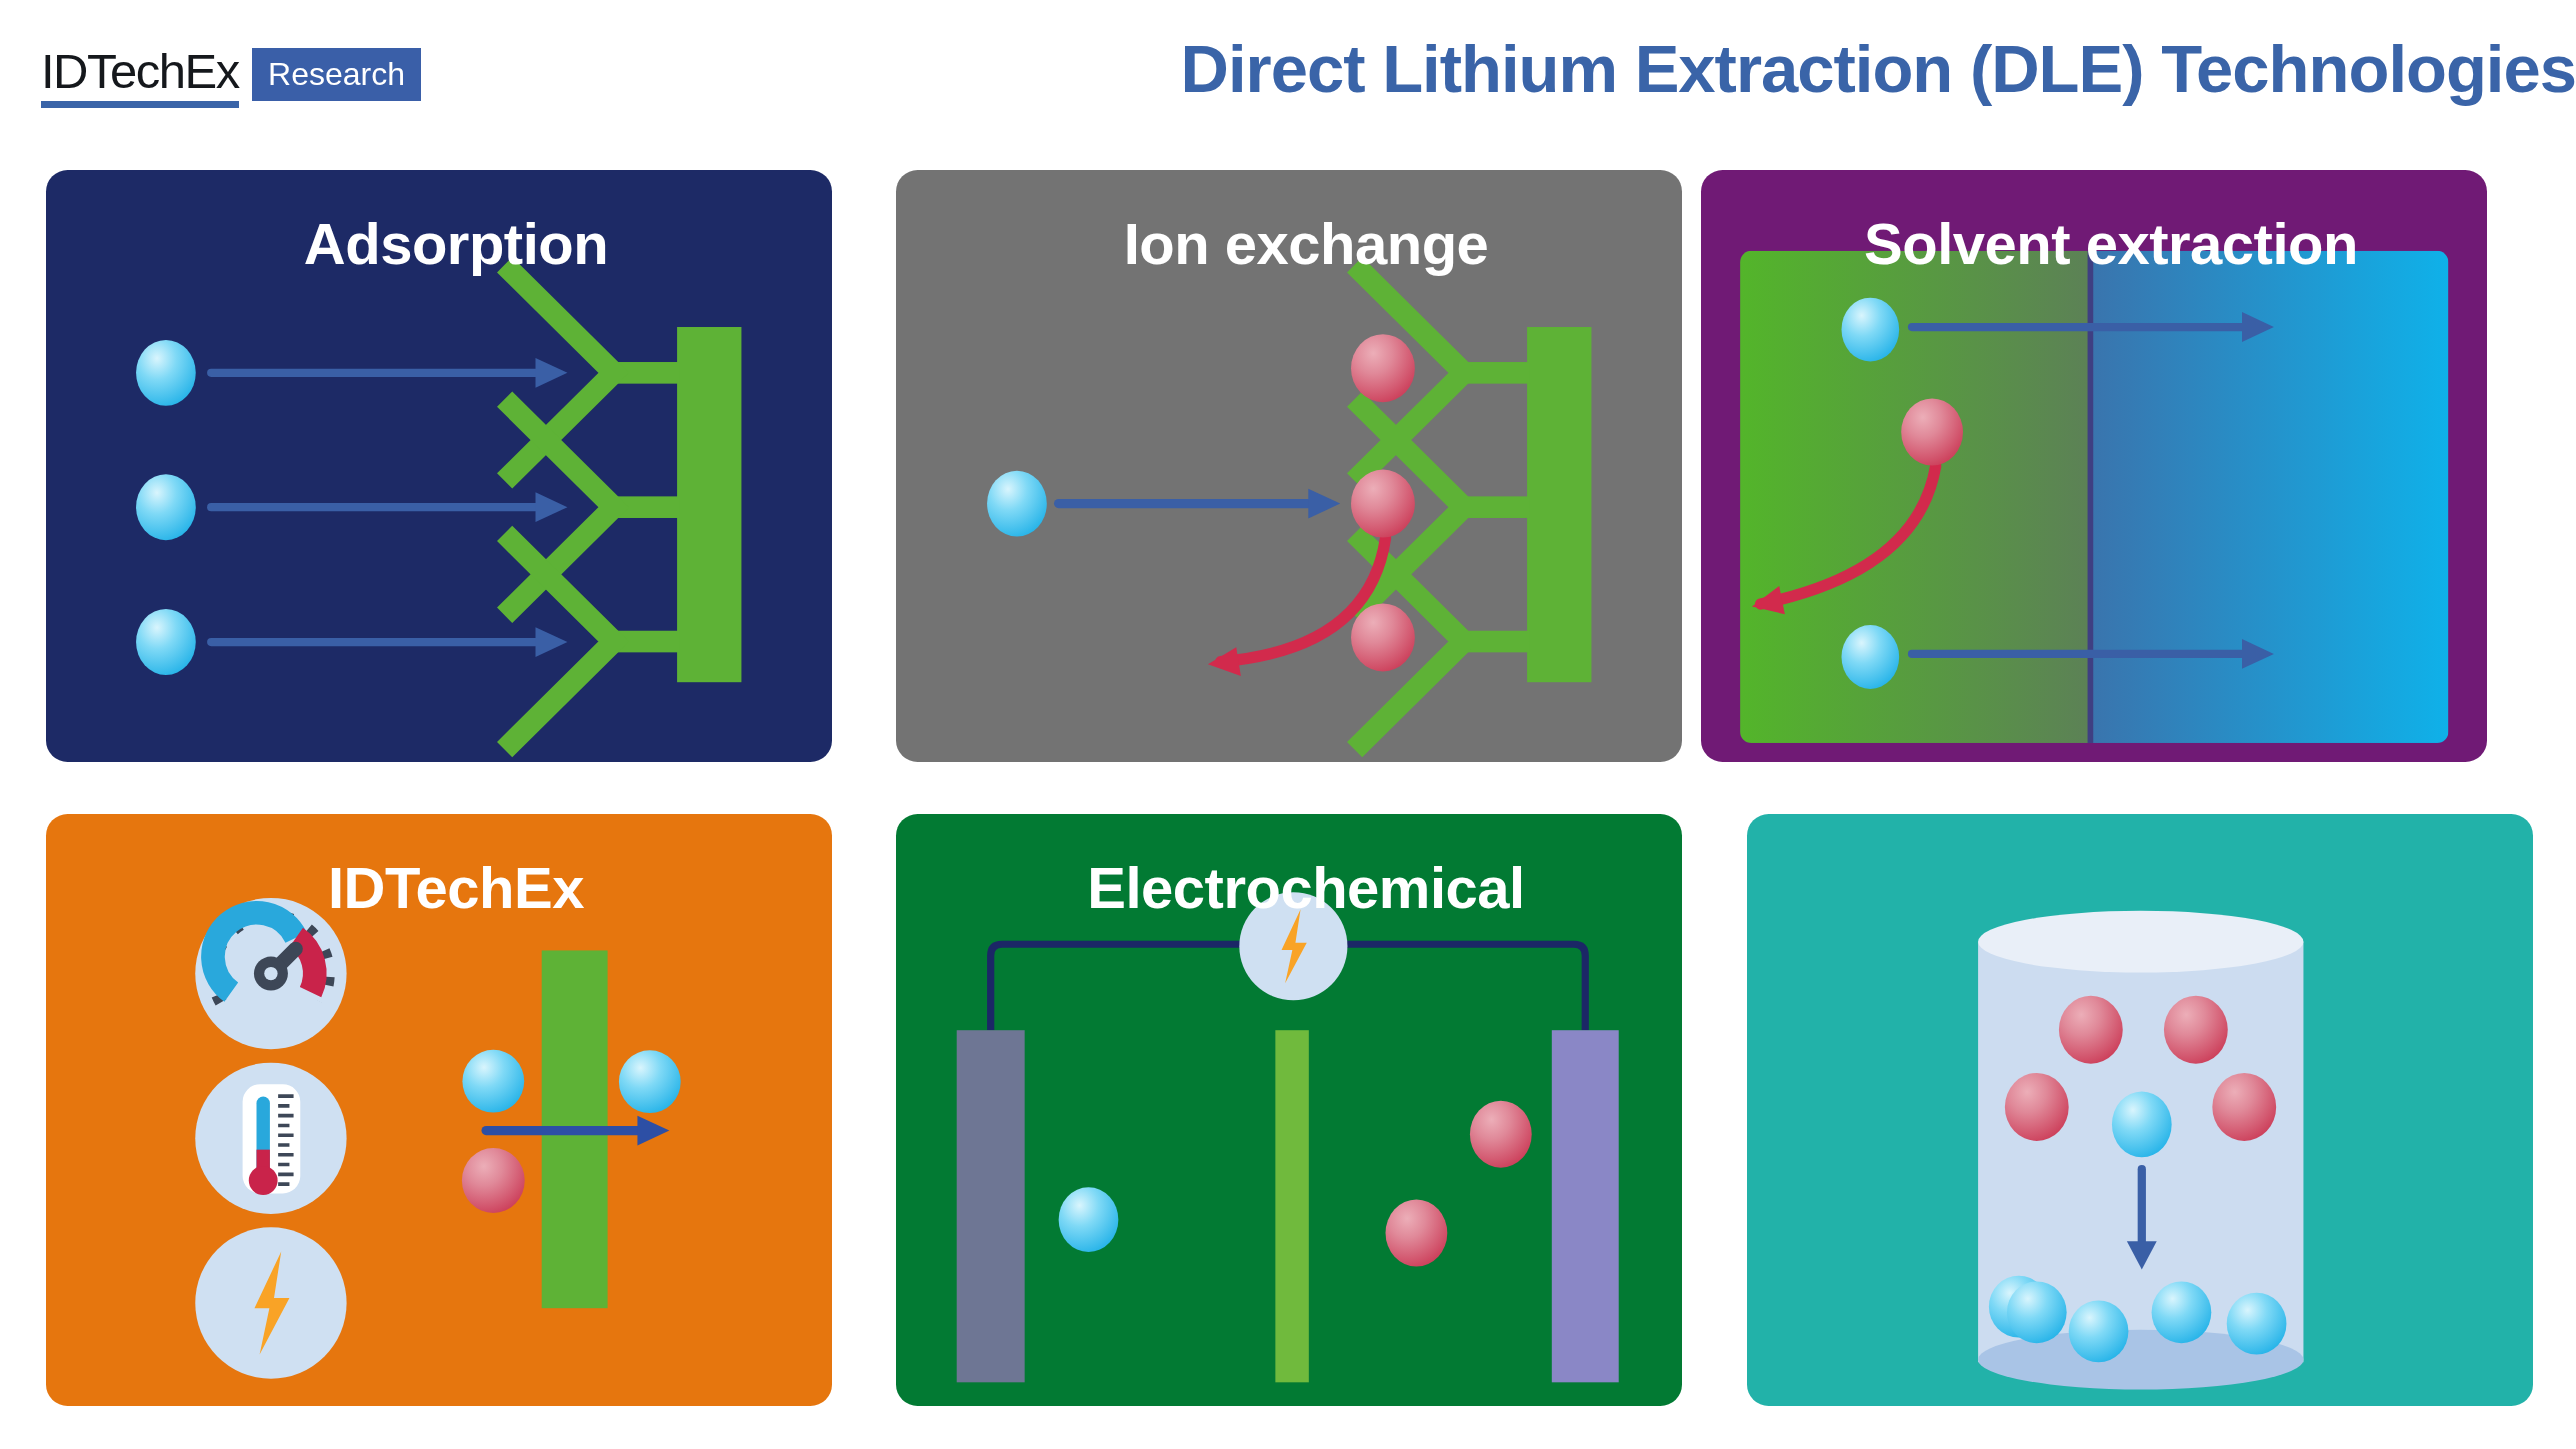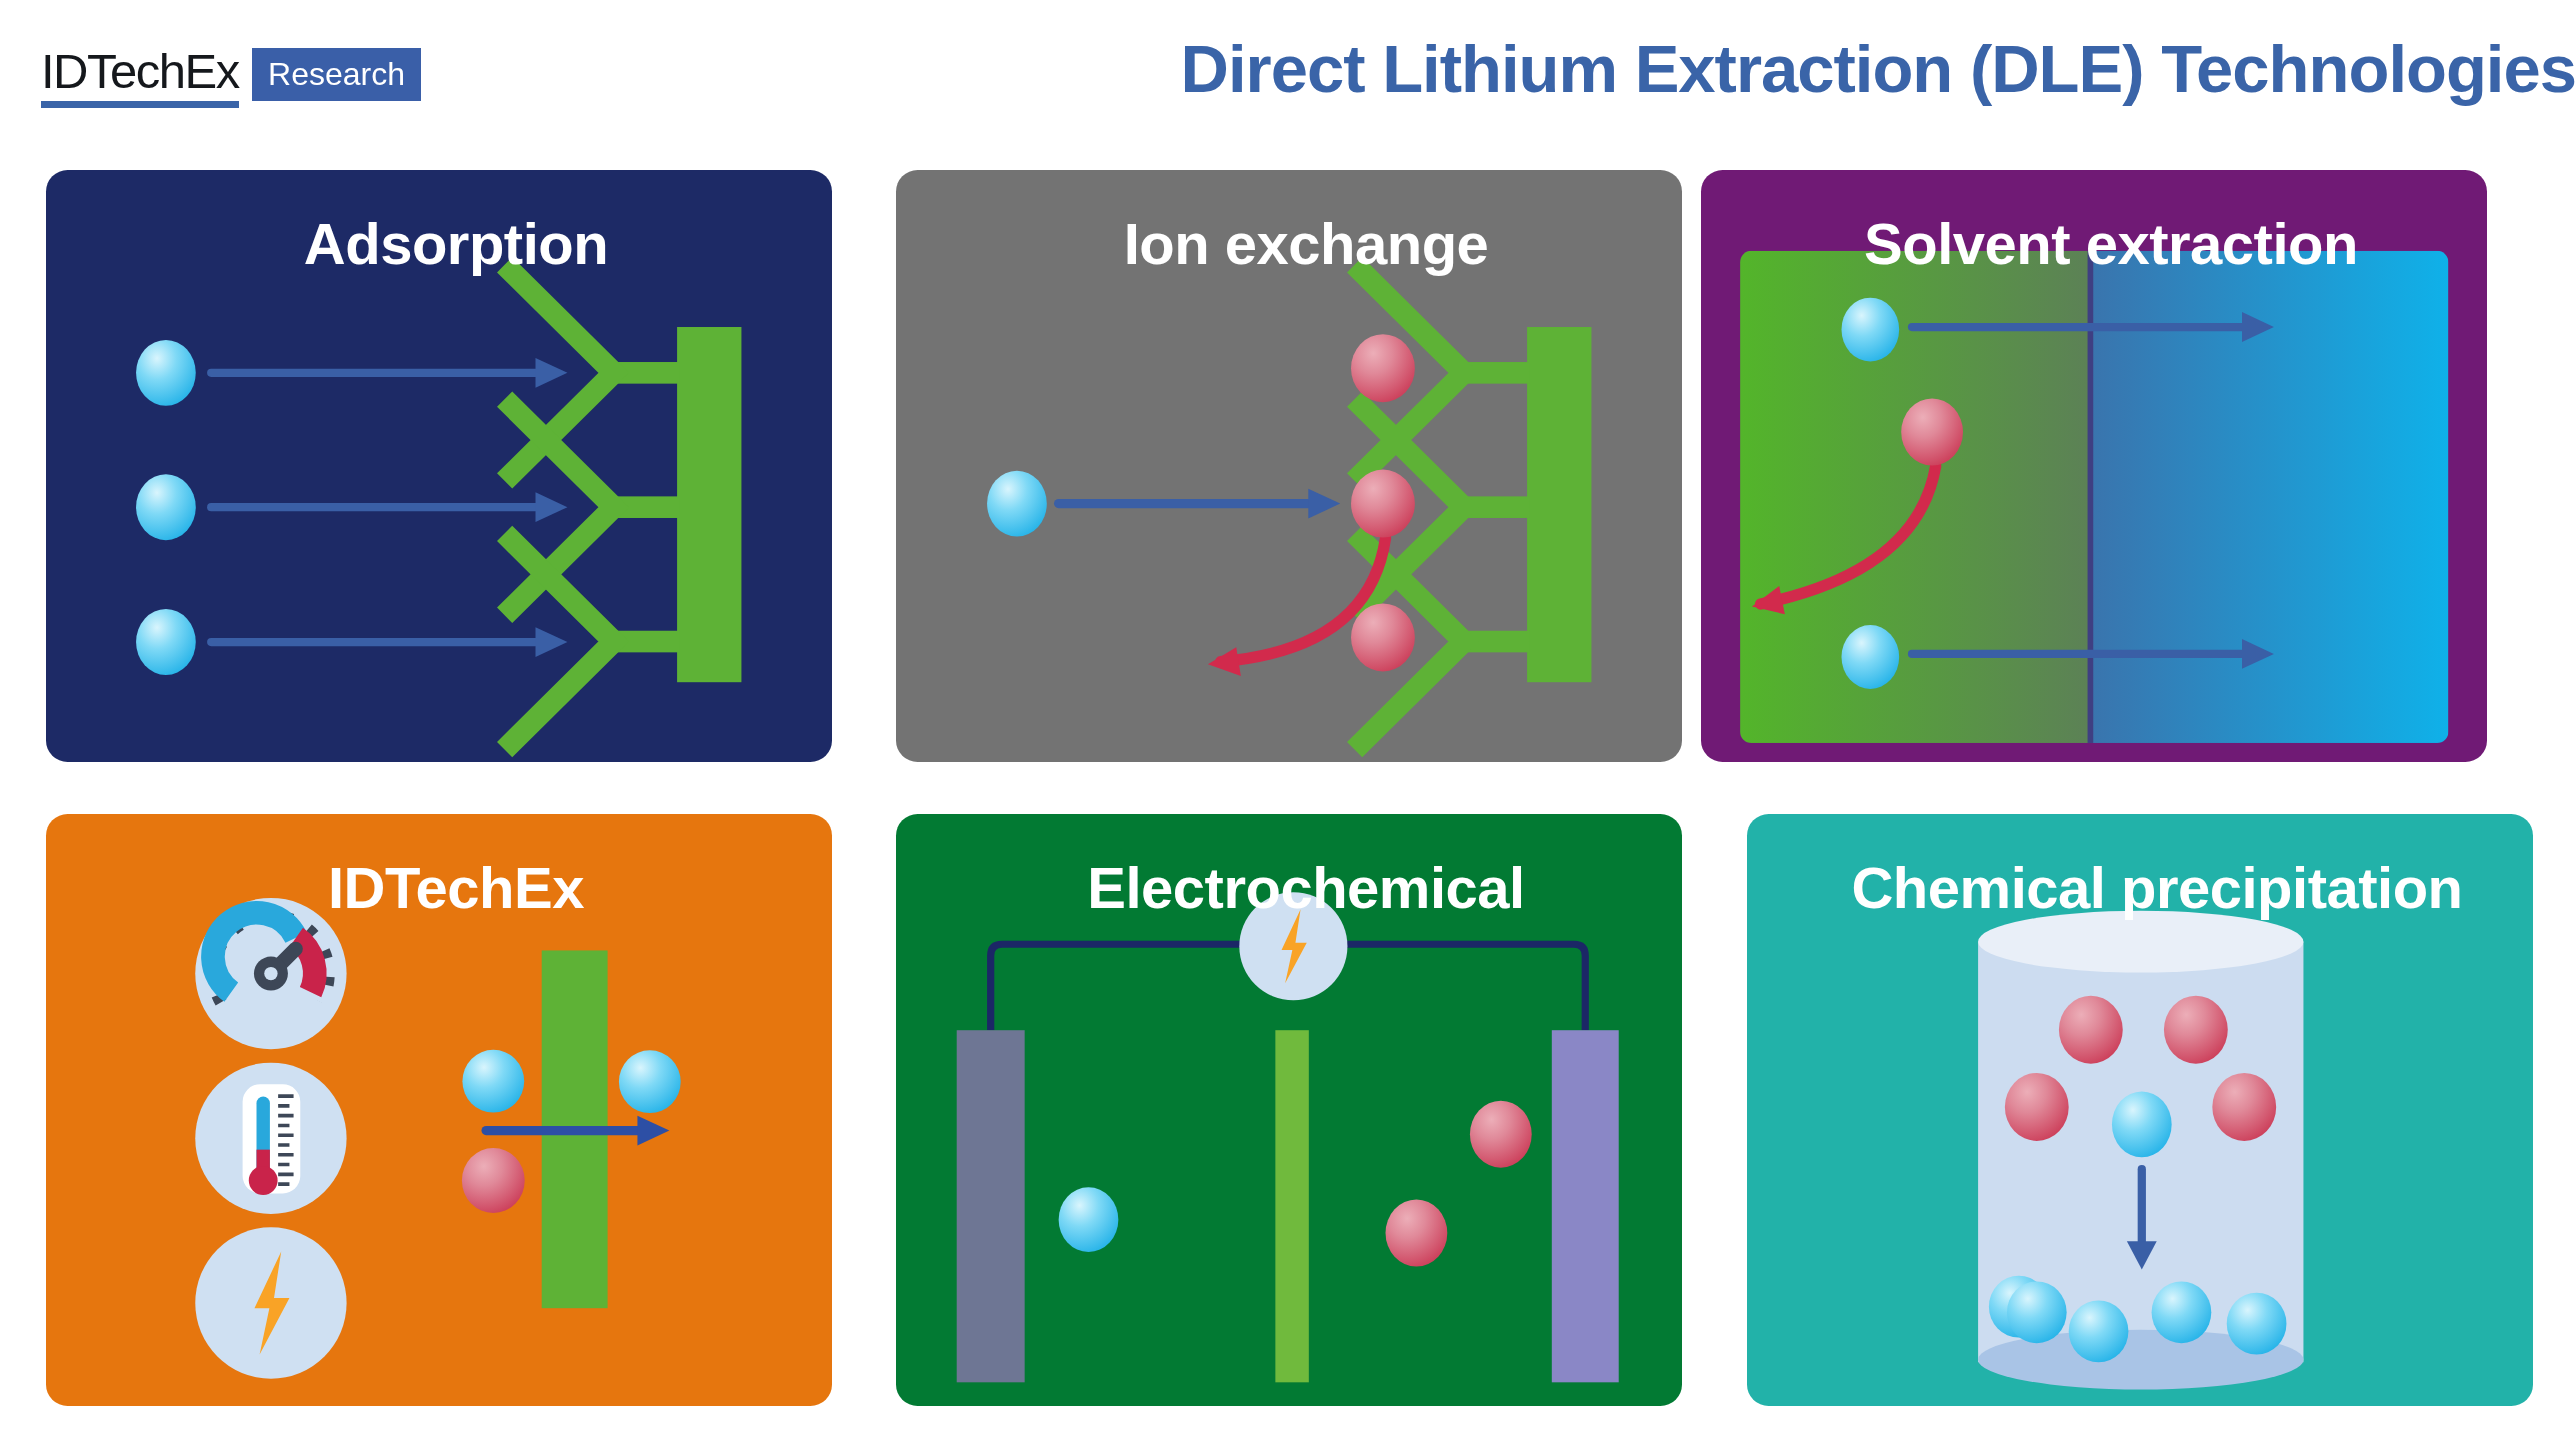--- a/index.html
+++ b/index.html
@@ -195,21 +195,20 @@
       <rect x="117" y="420" width="132" height="684" fill="#6e7694"></rect>
       <rect x="736" y="420" width="65" height="684" fill="#70ba3d"></rect>
       <rect x="1273" y="420" width="130" height="684" fill="#8a87c6"></rect>
       <ellipse cx="373" cy="788" rx="58" ry="63" fill="url(#gBlue)"></ellipse>
       <ellipse cx="1174" cy="622" rx="60" ry="65" fill="url(#gRed)"></ellipse>
       <ellipse cx="1010" cy="814" rx="60" ry="65" fill="url(#gRed)"></ellipse>
     </svg>
   </section>
 
   <section class="panel" id="p-chemprec">
-    <h2 class="panel-title">Chemical precipitation</h2>
     <svg width="786" height="592" viewBox="0 0 1525 1150">
       <g>
         <rect x="448" y="248" width="632" height="817" fill="#ccdcf0"></rect>
         <ellipse cx="764" cy="1060" rx="316" ry="58" fill="#a9c4e6"></ellipse>
         <ellipse cx="764" cy="248" rx="316" ry="60" fill="#e9eff8"></ellipse>
       </g>
       <ellipse cx="667" cy="419" rx="62" ry="66" fill="url(#gRed)"></ellipse>
       <ellipse cx="871" cy="419" rx="62" ry="66" fill="url(#gRed)"></ellipse>
       <ellipse cx="562" cy="569" rx="62" ry="66" fill="url(#gRed)"></ellipse>
       <ellipse cx="965" cy="569" rx="62" ry="66" fill="url(#gRed)"></ellipse>

